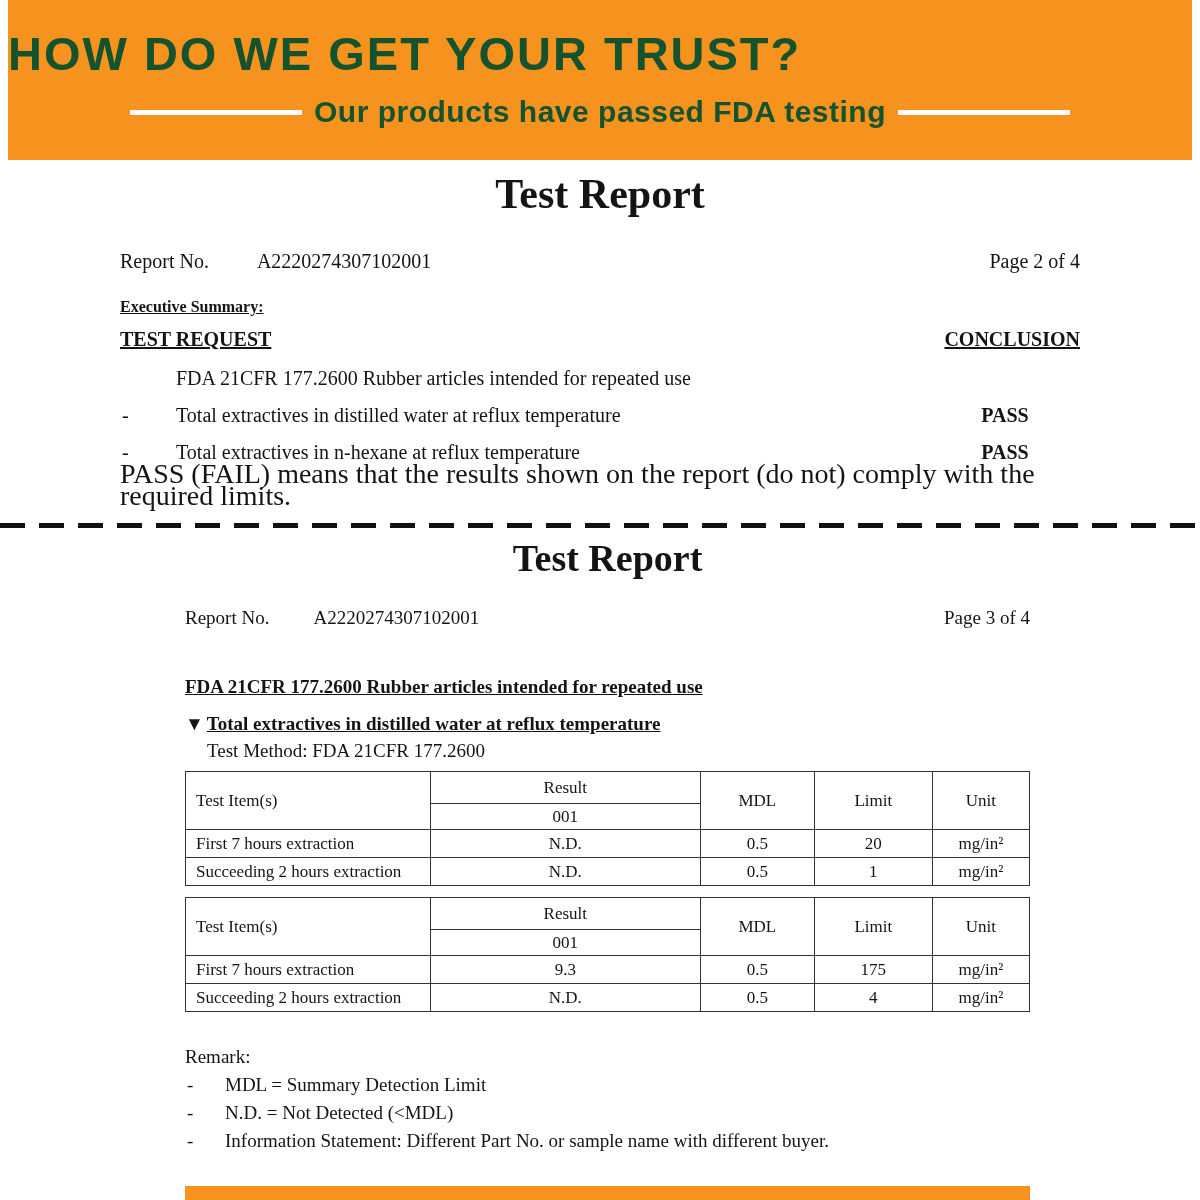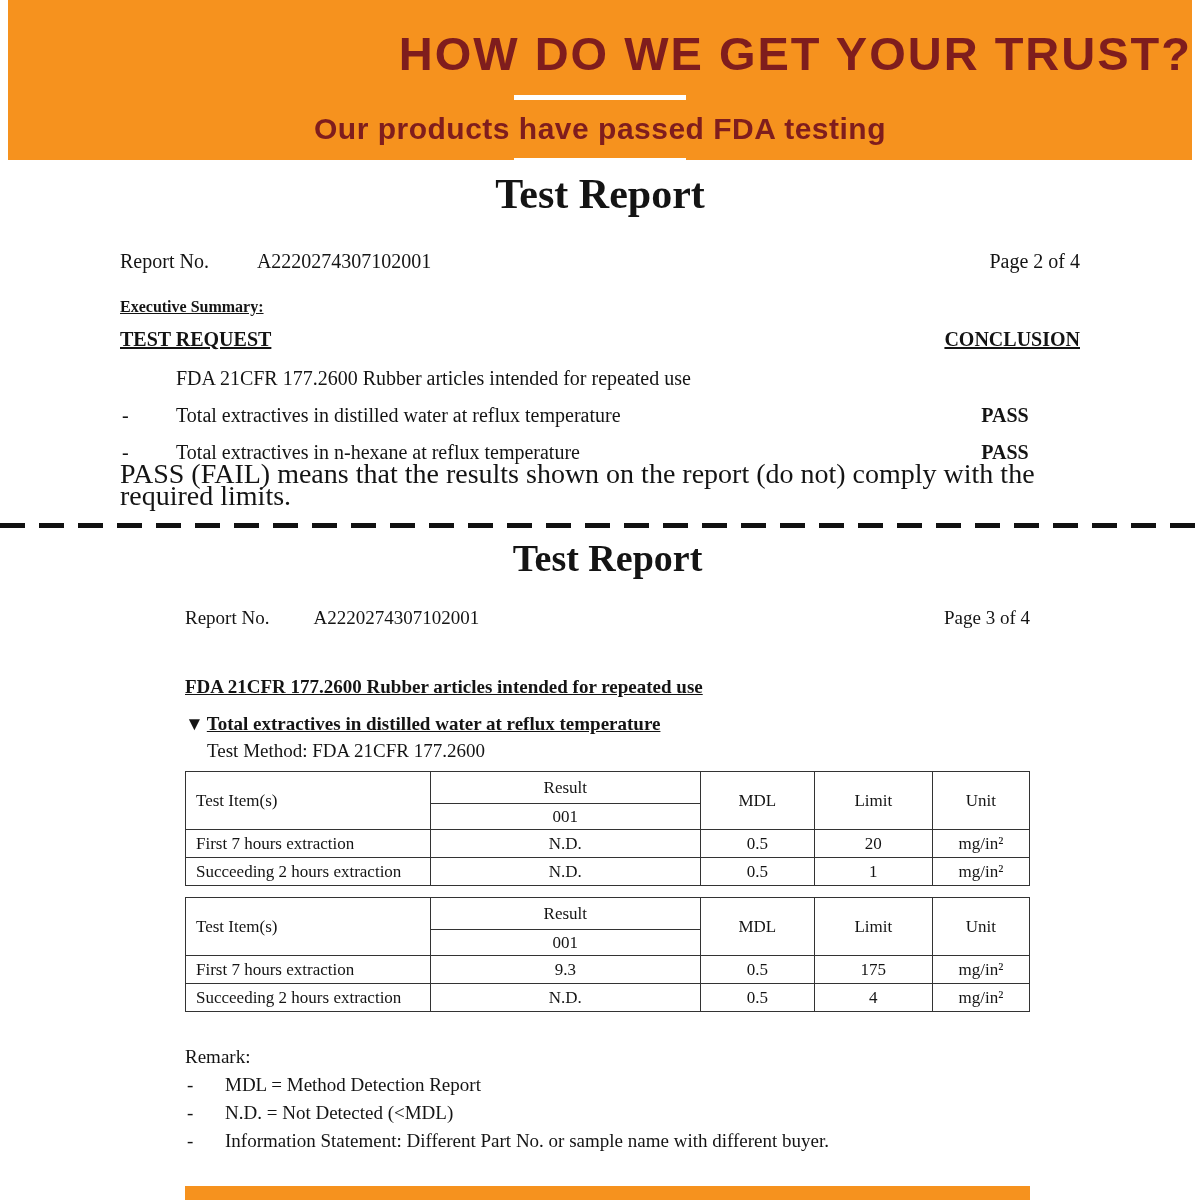--- a/index.html
+++ b/index.html
@@ -10,34 +10,34 @@
     color: #141414;
     position: relative;
     overflow: hidden;
   }
 
   
   .banner {
     background: #F6921E;
     margin: 0 8px;
     height: 160px;
-    text-align: right;
+    text-align: left;
     font-family: "Liberation Sans", sans-serif;
-    color: #7f1d1d;
+    color: #14532d;
     padding-top: 26px;
   }
   .banner-title {
     font-size: 47px;
     font-weight: 800;
     letter-spacing: 2px;
   }
   .banner-sub {
     display: flex; align-items: center; justify-content: center;
     margin-top: 14px; gap: 12px;
-    font-size: 30px; font-weight: 700; letter-spacing: 0.5px; flex-direction: column;
+    font-size: 30px; font-weight: 700; letter-spacing: 0.5px;
   }
   .banner-line { height: 5px; background: #ffffff; width: 172px; }
 
   
   .page2 { padding: 0 120px; }
   .doc-title { text-align: center; font-size: 42px; font-weight: 700; margin-top: 10px; line-height: 48px; }
   .report-line { display: flex; justify-content: space-between; font-size: 20px; margin-top: 32px; line-height: 22px; }
   .rn-label { margin-right: 48px; }
   .exec-heading { margin-top: 24px; font-size: 16px; font-weight: 700; text-decoration: underline; line-height: 22px; }
   .tr-row { display: flex; justify-content: space-between; margin-top: 10px; font-size: 20px; font-weight: 700; line-height: 22px; }
@@ -222,21 +222,21 @@
         <td>4</td>
         <td>mg/in²</td>
       </tr>
     </tbody>
   </table>
 
   <div class="remark-heading">Remark:</div>
 
   <div class="remark-row">
     <span class="remark-bullet">-</span>
-    <span class="remark-text">MDL = Method Detection Report</span>
+    <span class="remark-text">MDL = Summary Detection Limit</span>
   </div>
   <div class="remark-row">
     <span class="remark-bullet">-</span>
     <span class="remark-text">N.D. = Not Detected (&lt;MDL)</span>
   </div>
   <div class="remark-row">
     <span class="remark-bullet">-</span>
     <span class="remark-text">Information Statement: Different Part No. or sample name with different buyer.</span>
   </div>
 </section>

